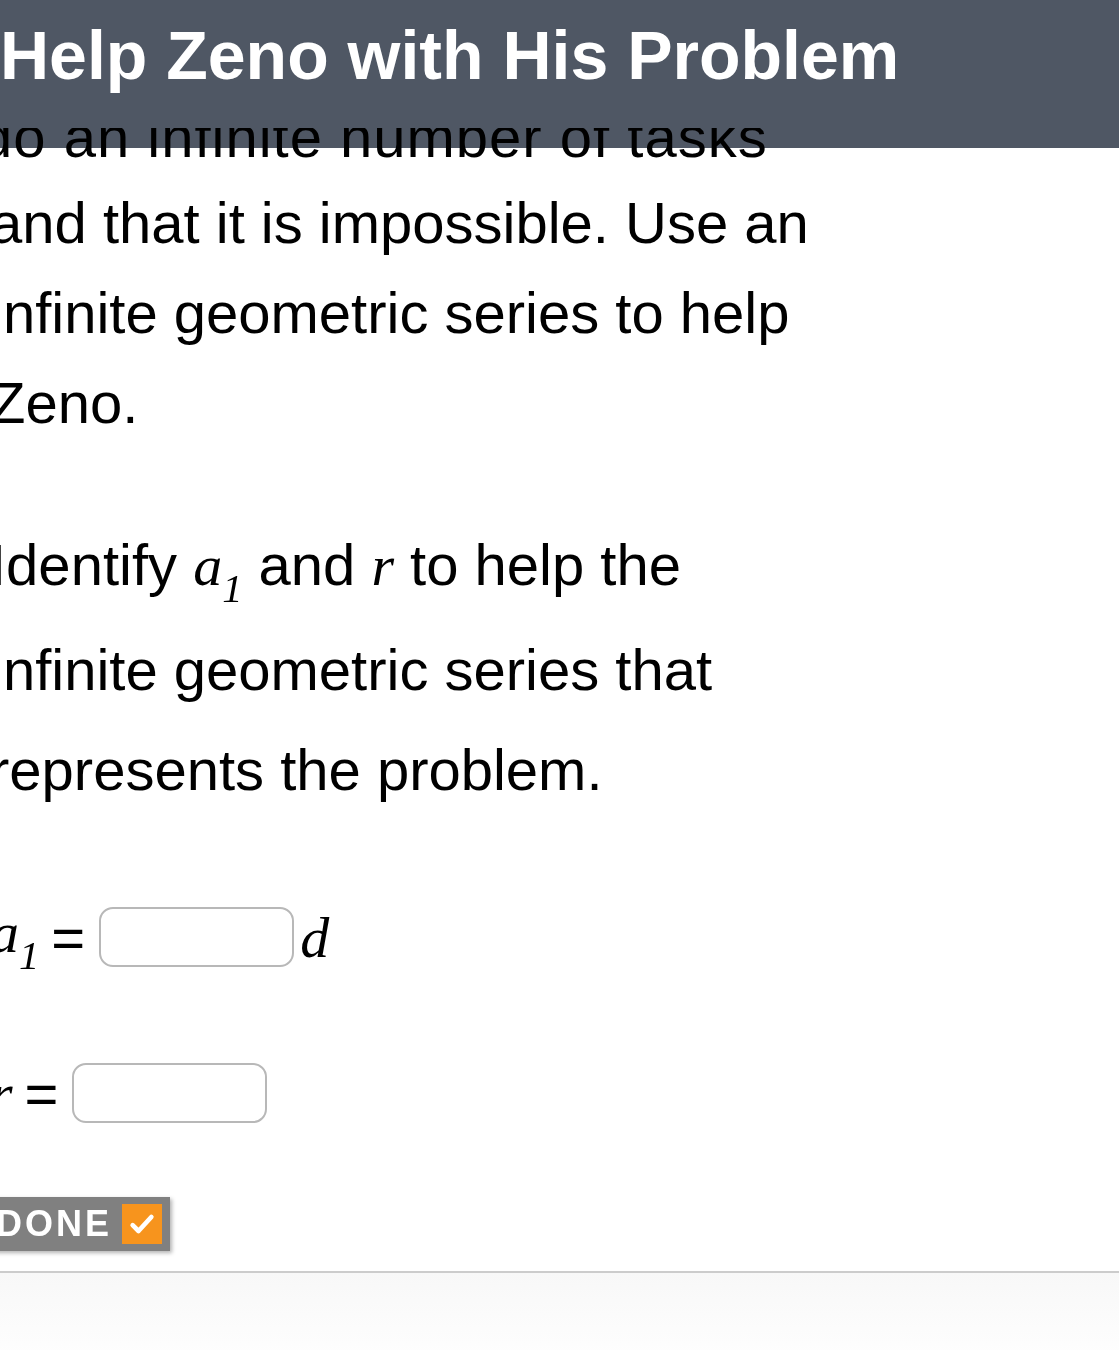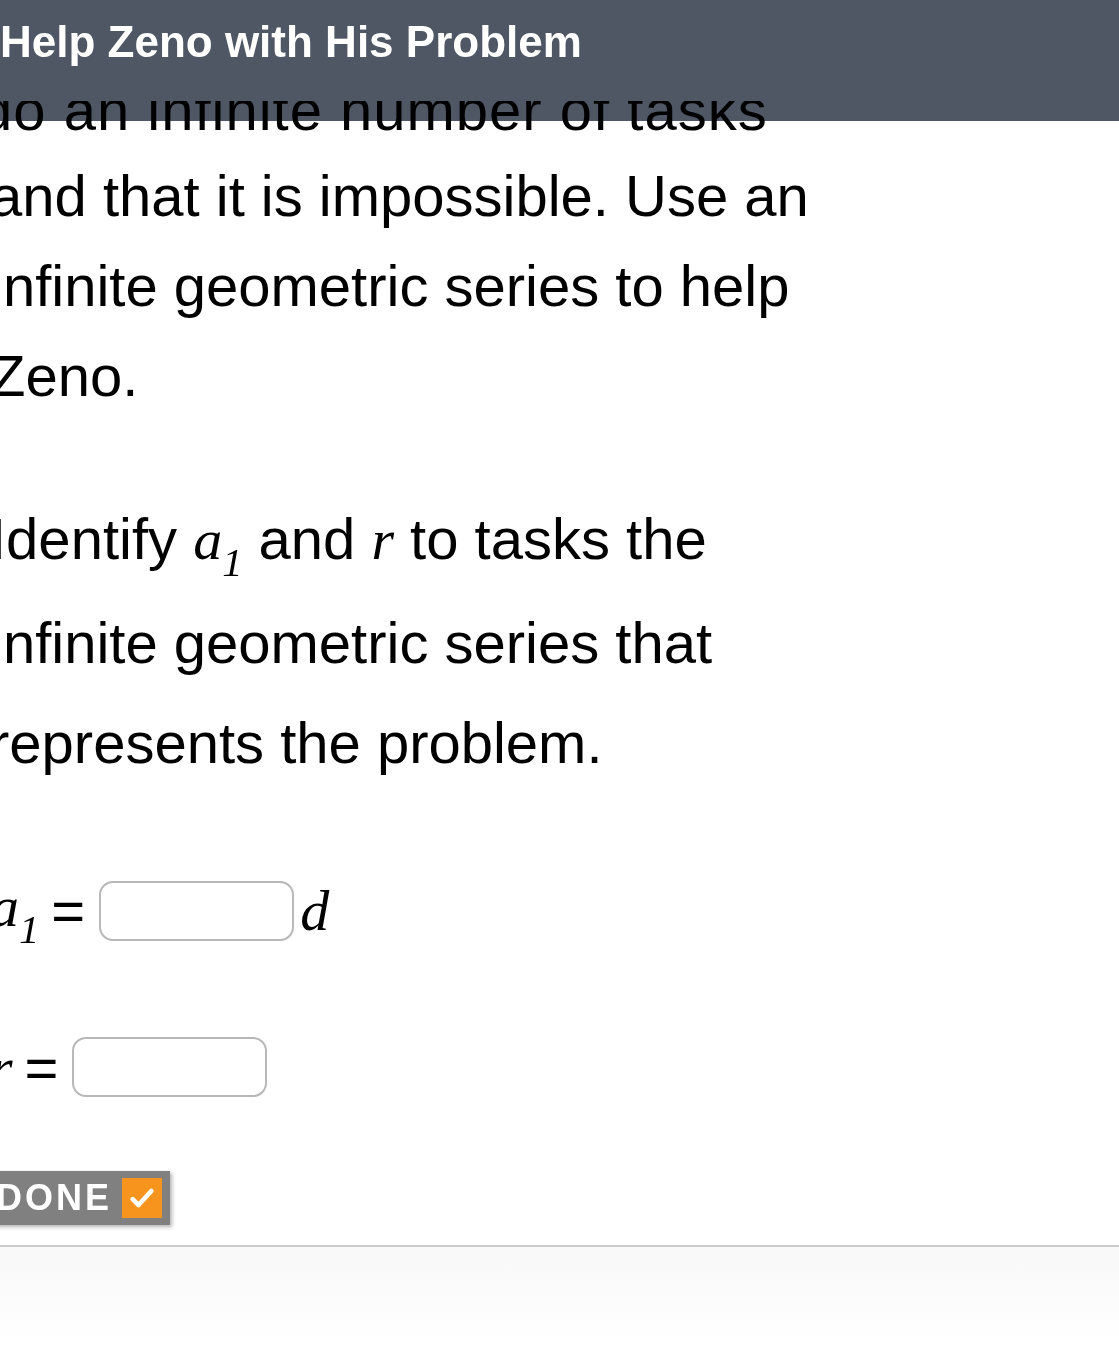--- a/index.html
+++ b/index.html
@@ -11,21 +11,21 @@
       font-family: Arial, Helvetica, sans-serif;
       width: 1119px;
       height: 1350px;
       background: #ffffff;
       overflow: hidden;
     }
     .header {
       background: #4f5764;
       color: #ffffff;
       font-weight: bold;
-      font-size: 44px;
+      font-size: 68px;
       padding: 18px 0 55px 0;
       line-height: 1.1;
     }
     .content {
       padding: 0 0 0 0;
       color: #000000;
     }
     .partial-line {
       font-size: 58px;
       margin-top: -20px;
@@ -144,21 +144,21 @@
   </div>
 
   <div class="para1">
     <div>and that it is impossible. Use an</div>
     <div>infinite geometric series to help</div>
     <div>Zeno.</div>
   </div>
 
   <div class="para2">
     <div>
-      <span>Identify </span><span class="math-italic"><span>a</span><span class="sub">1</span></span><span> and </span><span class="math-italic">r</span><span> to tasks the</span>
+      <span>Identify </span><span class="math-italic"><span>a</span><span class="sub">1</span></span><span> and </span><span class="math-italic">r</span><span> to help the</span>
     </div>
     <div>infinite geometric series that</div>
     <div>represents the problem.</div>
   </div>
 
   <div class="input-row input-row-1">
     <span class="input-label"><span>a</span><span class="sub">1</span></span>
     <span class="equals">=</span>
     <input type="text" class="text-input" value="" style="">
     <span class="suffix">d</span>

